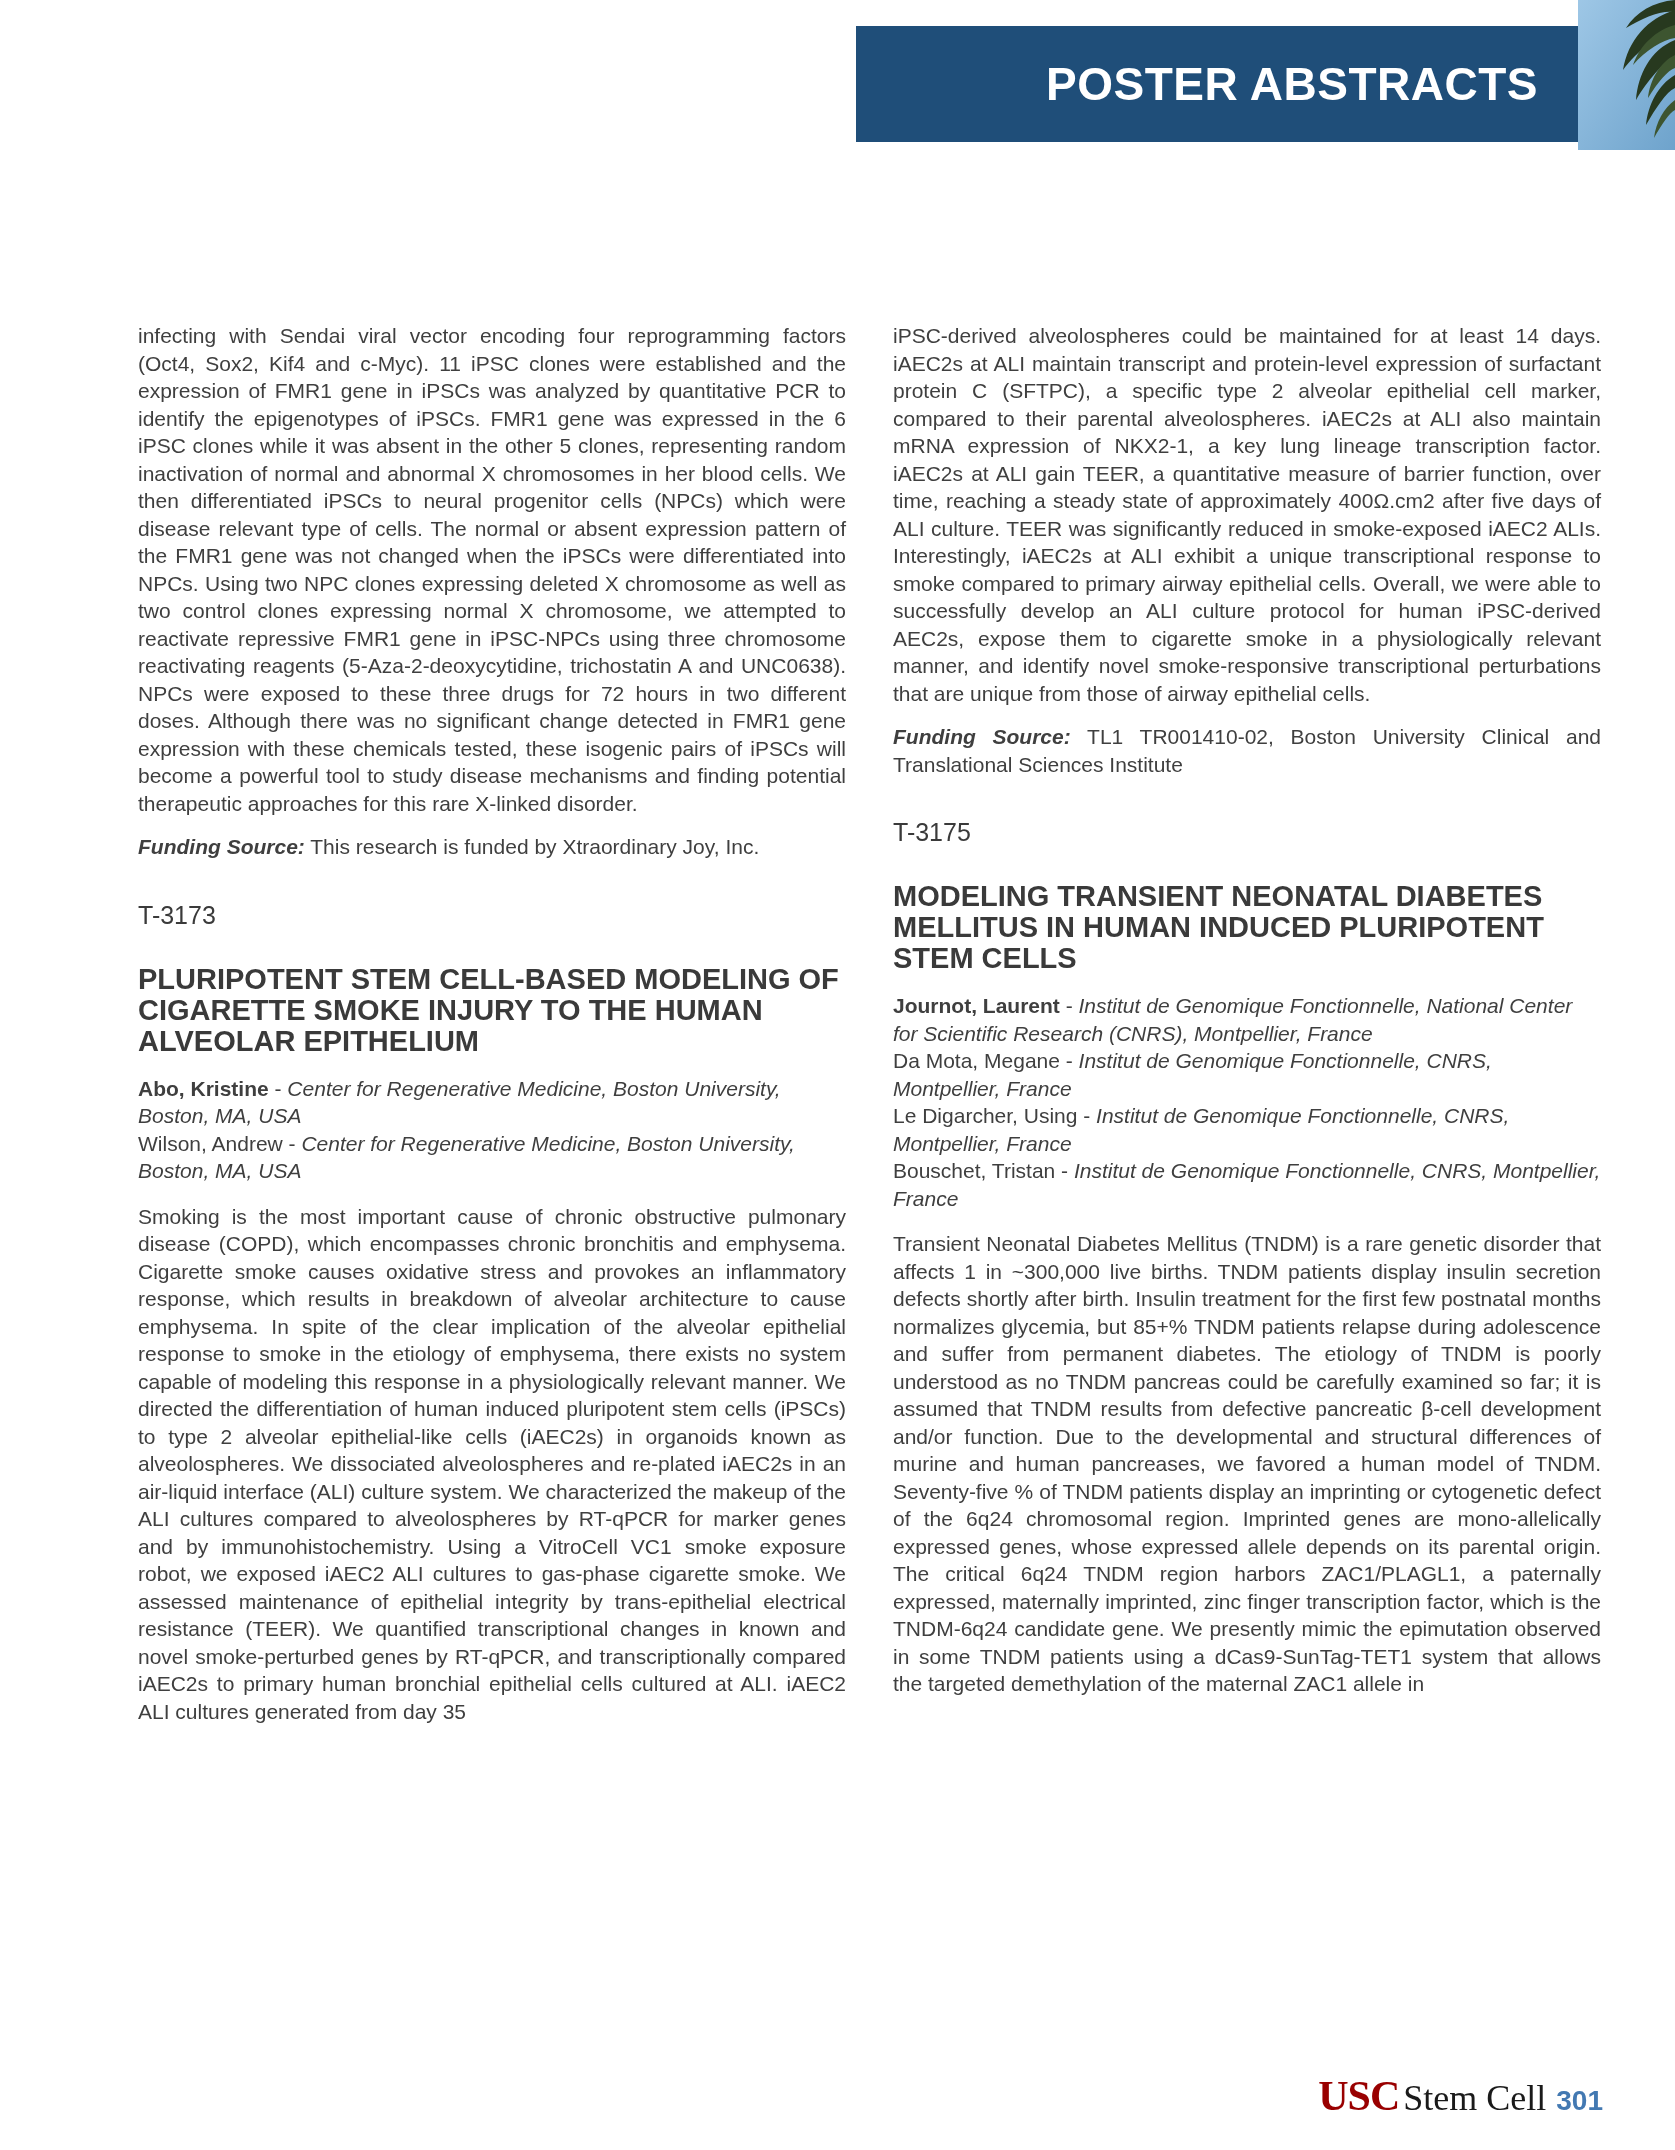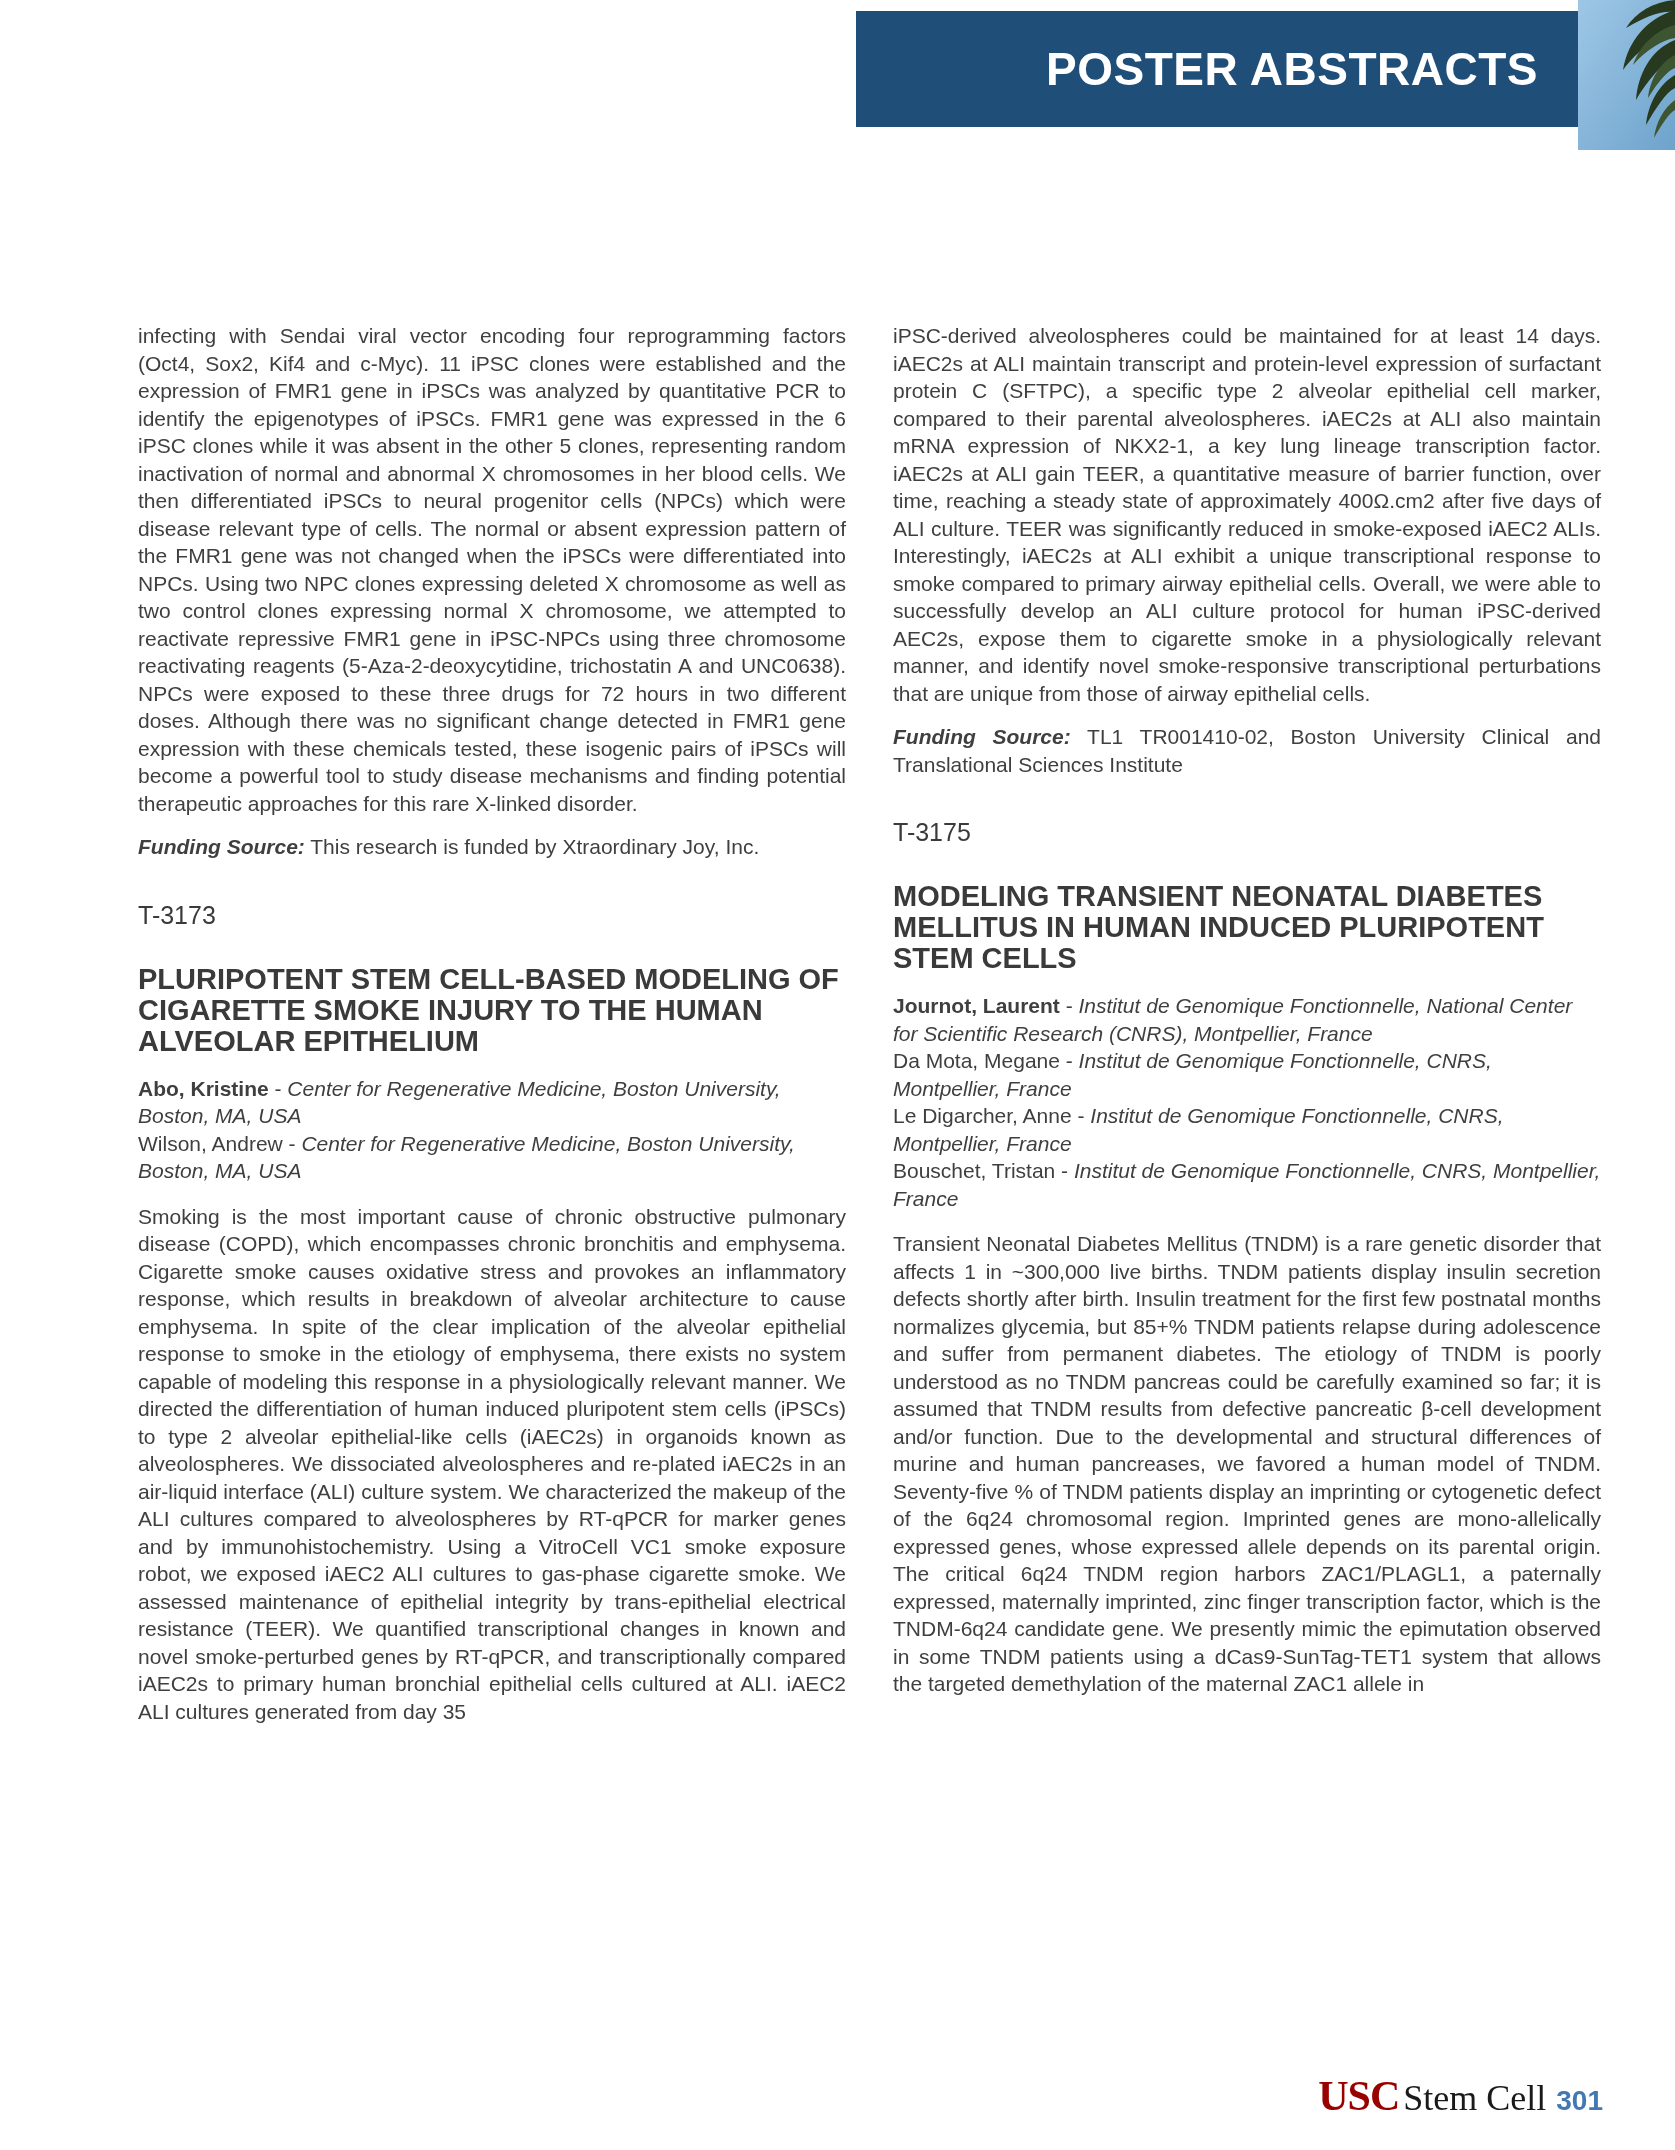--- a/index.html
+++ b/index.html
@@ -5,21 +5,21 @@
   * { margin: 0; padding: 0; box-sizing: border-box; }
   html, body { background: #ffffff; }
   body {
     width: 1675px; height: 2150px;
     position: relative; overflow: hidden;
     font-family: "Liberation Sans", sans-serif;
     color: #3f3f3f;
   }
   
   .banner {
-    position: absolute; left: 856px; top: 11px;
+    position: absolute; left: 856px; top: 26px;
     width: 722px; height: 116px;
     background: #1f4e79;
     display: flex; align-items: center; justify-content: flex-end;
     padding-right: 40px;
   }
   .banner h1 {
     color: #ffffff; font-size: 46px; font-weight: 700;
     letter-spacing: 0.5px; white-space: nowrap;
   }
   .palm {
@@ -146,21 +146,21 @@
     <h3 class="abstract-title">MODELING TRANSIENT NEONATAL DIABETES MELLITUS IN HUMAN INDUCED PLURIPOTENT STEM CELLS</h3>
 
     <div class="authors">
       <p class="author">
         <span class="author-name first">Journot, Laurent</span><span class="sep"> - </span><span class="affil">Institut de Genomique Fonctionnelle, National Center for Scientific Research (CNRS), Montpellier, France</span>
       </p>
       <p class="author">
         <span class="author-name">Da Mota, Megane</span><span class="sep"> - </span><span class="affil">Institut de Genomique Fonctionnelle, CNRS, Montpellier, France</span>
       </p>
       <p class="author">
-        <span class="author-name">Le Digarcher, Anne</span><span class="sep"> - </span><span class="affil">Institut de Genomique Fonctionnelle, CNRS, Montpellier, France</span>
+        <span class="author-name">Le Digarcher, Using</span><span class="sep"> - </span><span class="affil">Institut de Genomique Fonctionnelle, CNRS, Montpellier, France</span>
       </p>
       <p class="author">
         <span class="author-name">Bouschet, Tristan</span><span class="sep"> - </span><span class="affil">Institut de Genomique Fonctionnelle, CNRS, Montpellier, France</span>
       </p>
     </div>
 
     <p class="body-text abstract-body">Transient Neonatal Diabetes Mellitus (TNDM) is a rare genetic disorder that affects 1 in ~300,000 live births. TNDM patients display insulin secretion defects shortly after birth. Insulin treatment for the first few postnatal months normalizes glycemia, but 85+% TNDM patients relapse during adolescence and suffer from permanent diabetes. The etiology of TNDM is poorly understood as no TNDM pancreas could be carefully examined so far; it is assumed that TNDM results from defective pancreatic β-cell development and/or function. Due to the developmental and structural differences of murine and human pancreases, we favored a human model of TNDM. Seventy-five % of TNDM patients display an imprinting or cytogenetic defect of the 6q24 chromosomal region. Imprinted genes are mono-allelically expressed genes, whose expressed allele depends on its parental origin. The critical 6q24 TNDM region harbors ZAC1/PLAGL1, a paternally expressed, maternally imprinted, zinc finger transcription factor, which is the TNDM-6q24 candidate gene. We presently mimic the epimutation observed in some TNDM patients using a dCas9-SunTag-TET1 system that allows the targeted demethylation of the maternal ZAC1 allele in</p>
   </section>
 </main>
 

